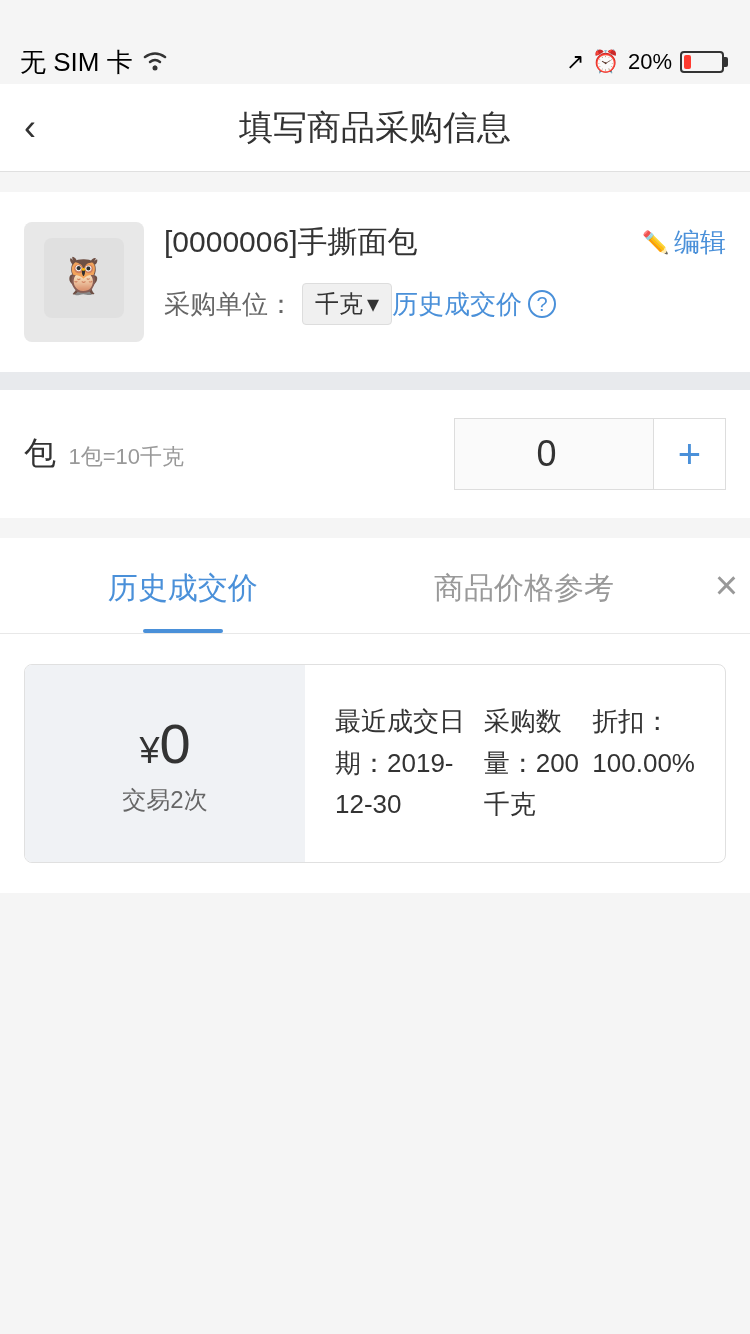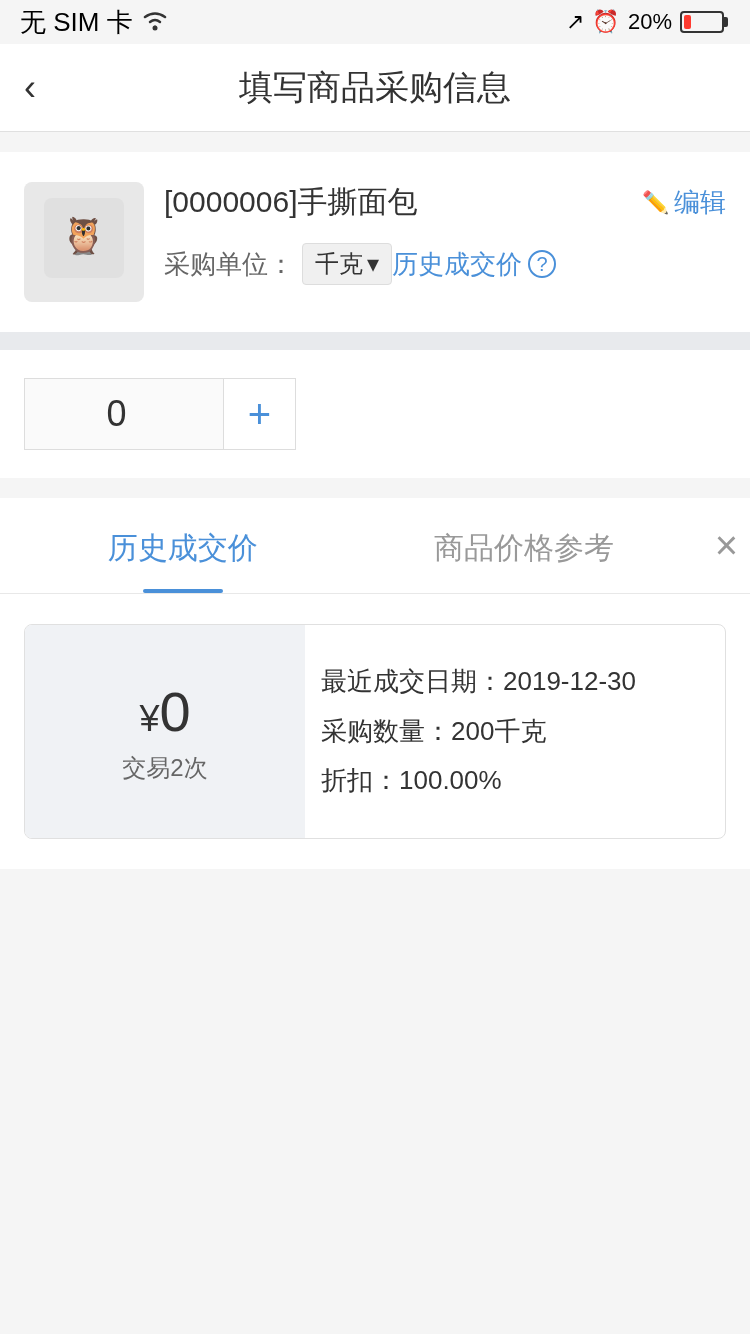--- a/index.html
+++ b/index.html
@@ -16,20 +16,21 @@
     .status-bar {
       width: 744px;
       height: 44px;
       background: #f5f5f5;
       display: flex;
       align-items: center;
       justify-content: space-between;
       padding: 16px 20px;
       font-size: 26px;
       font-weight: 500;
+      margin-top: 40px;
     }
     .status-left {
       display: flex;
       align-items: center;
       gap: 8px;
       font-size: 26px;
     }
     .status-center {
       font-size: 28px;
       font-weight: 500;
@@ -294,23 +295,23 @@
     .price-yen {
       font-size: 36px;
     }
     .price-trades {
       font-size: 24px;
       color: #666;
       margin-top: 8px;
     }
     .price-right {
       flex: 1;
-      padding: 36px 16px;
-      display: flex;
-      flex-direction: column;
+      padding: 36px 30px;
+      display: flex;
+      flex-direction: row;
       gap: 8px;
     }
     .price-detail-row {
       font-size: 26px;
       color: #333;
       line-height: 1.6;
     }
 
     
     .bottom-space {
@@ -381,20 +382,24 @@
         <span>历史成交价</span>
         <span style="width:28px;height:28px;border:2px solid #4a90d9;border-radius:50%;display:inline-flex;align-items:center;justify-content:center;font-size:20px;color:#4a90d9;">?</span>
       </div>
     </div>
   </div>
 </div>
 
 <div class="divider"></div>
 
 <div class="quantity-row">
+  <div>
+    <span style="font-size:32px;font-weight:500;color:#333;">包</span>
+    <span class="qty-sub">1包=10千克</span>
+  </div>
   <div class="qty-input-group">
     <input class="qty-input" type="number" value="0" style="">
     <div class="qty-plus">+</div>
   </div>
 </div>
 
 <div class="tab-section">
   <div class="tab-header">
     <div class="tab-item active">历史成交价</div>
     <div class="tab-item">商品价格参考</div>

